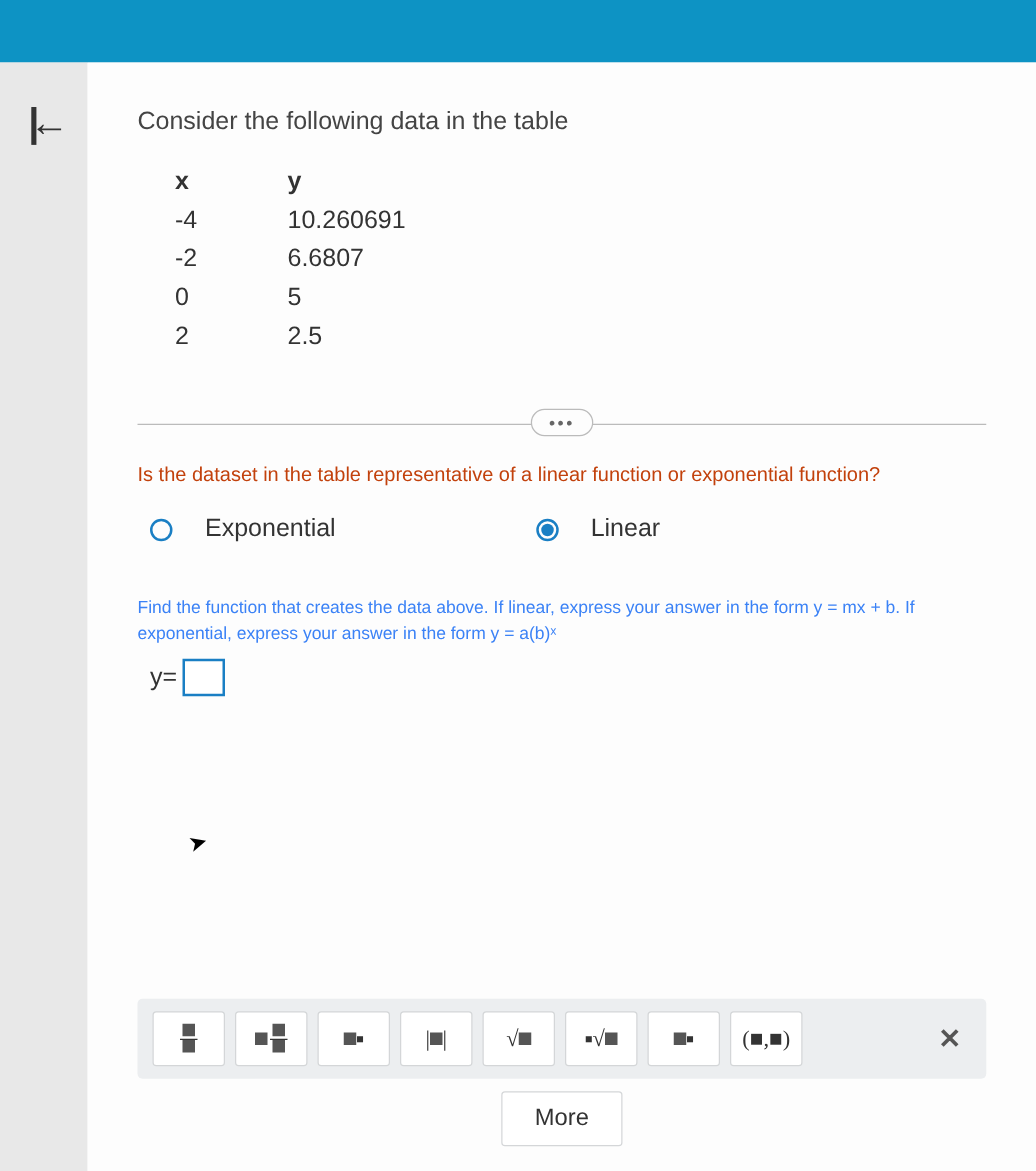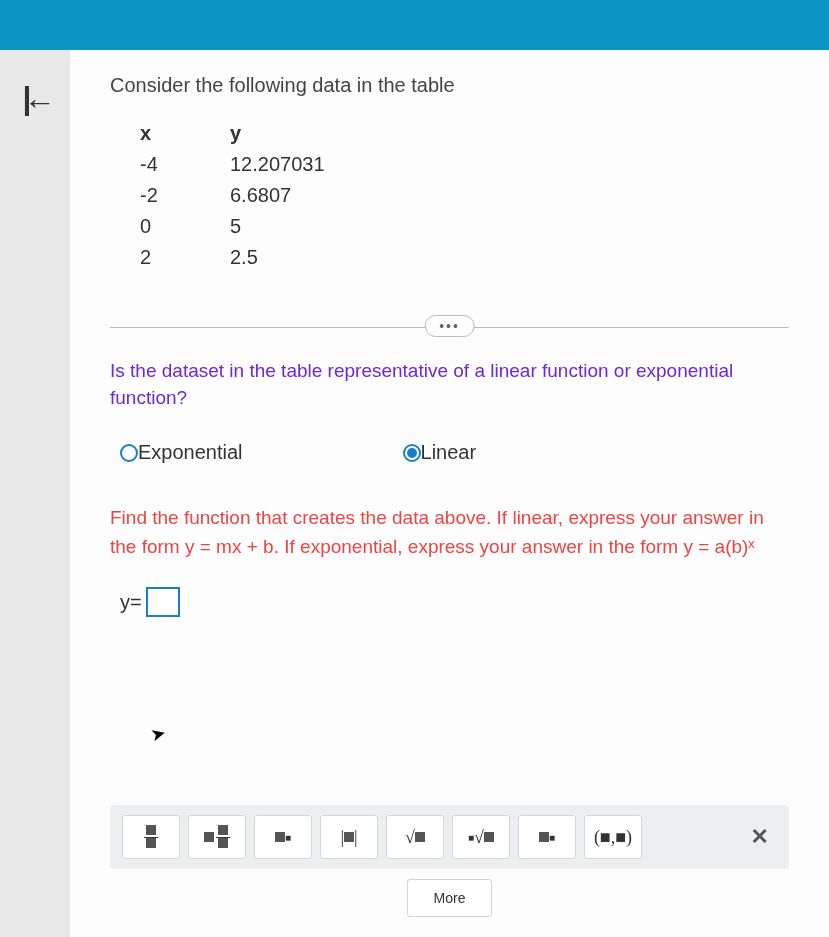--- a/index.html
+++ b/index.html
@@ -1,48 +1,48 @@
 <!DOCTYPE html>
 <html><head>
 <meta charset="utf-8">
 <style>
 * { margin: 0; padding: 0; box-sizing: border-box; }
 body { font-family: Arial, Helvetica, sans-serif; background: #f0f0f0; width: 829px; height: 937px; overflow: hidden; }
 .topbar { background: #0d93c4; height: 50px; width: 100%; }
 .main-wrap { display: flex; height: calc(100% - 50px); }
 .left-col { width: 70px; background: #e8e8e8; padding-top: 30px; display: flex; justify-content: center; align-items: flex-start; }
 .back-btn { font-size: 32px; color: #333; cursor: pointer; user-select: none; font-weight: bold; letter-spacing: -8px; }
-.content { flex: 1; background: #fdfdfd; padding: 24px 40px 0 40px; position: relative; display: flex; flex-direction: column; }
+.content { flex: 1; background: #fdfdfd; padding: 36px 40px 0 40px; position: relative; display: flex; flex-direction: column; }
 .prompt { font-size: 20px; color: #444; margin-bottom: 25px; }
 .data-table { margin-left: 30px; margin-bottom: 30px; }
 .data-table .row { display: flex; margin-bottom: 8px; }
 .data-table .hdr { font-weight: bold; font-size: 20px; color: #333; }
 .data-table .cell-x { width: 90px; font-size: 20px; color: #333; }
 .data-table .cell-y { font-size: 20px; color: #333; }
 .divider-wrap { position: relative; margin: 20px 0 30px 0; }
 .divider { border: none; border-top: 1px solid #bbb; }
 .ellipsis-pill { position: absolute; left: 50%; top: -12px; transform: translateX(-50%); background: #fdfdfd; border: 1px solid #bbb; border-radius: 12px; padding: 2px 14px; font-size: 14px; color: #666; letter-spacing: 2px; cursor: pointer; }
-.question { font-size: 19px; color: #6d28d9; margin-bottom: 30px; line-height: 1.4; }
+.question { font-size: 16px; color: #c2410c; margin-bottom: 20px; line-height: 1.4; }
 .radio-row { display: flex; gap: 160px; margin-bottom: 40px; margin-left: 10px; }
-.radio-opt { display: flex; align-items: center; gap: 0; cursor: pointer; }
+.radio-opt { display: flex; align-items: center; gap: 26px; cursor: pointer; }
 .radio-circle { width: 18px; height: 18px; border: 2px solid #1a7fc4; border-radius: 50%; display: flex; align-items: center; justify-content: center; }
 .radio-circle.checked::after { content: ""; width: 10px; height: 10px; background: #1a7fc4; border-radius: 50%; }
 .radio-label { font-size: 20px; color: #333; }
-.instr { font-size: 19px; color: #ef4444; line-height: 1.5; margin-bottom: 26px; }
+.instr { font-size: 14px; color: #3b82f6; line-height: 1.5; margin-bottom: 10px; }
 .answer-row { display: flex; align-items: center; gap: 4px; margin-left: 10px; margin-bottom: 20px; }
 .answer-prefix { font-size: 20px; color: #333; }
 .answer-input { width: 34px; height: 30px; border: 2px solid #1a7fc4; background: #fff; }
 .cursor-icon { margin-left: 30px; margin-top: 4px; font-size: 18px; color: #000; transform: rotate(-15deg); display:inline-block;}
 .toolbar-area { margin-top: auto; padding-bottom: 20px; }
 .toolbar { display: flex; align-items: center; gap: 8px; background: #eceef0; padding: 10px 12px; border-radius: 4px; }
 .tool-btn { background: #fff; border: 1px solid #d4d6d8; border-radius: 3px; width: 58px; height: 44px; display: flex; align-items: center; justify-content: center; font-size: 18px; color: #333; cursor: pointer; font-family: 'Times New Roman', serif; }
 .tool-btn .sq { display:inline-block; width:10px; height:10px; background:#555; }
 .tool-close { margin-left: auto; font-size: 22px; font-weight: bold; color: #555; cursor: pointer; padding: 0 8px; }
 .more-row { display: flex; justify-content: center; margin-top: 10px; }
-.more-btn { background: #fff; border: 1px solid #d4d6d8; border-radius: 3px; padding: 10px 26px; font-size: 14px; color: #333; cursor: pointer; }
+.more-btn { background: #fff; border: 1px solid #d4d6d8; border-radius: 3px; padding: 10px 26px; font-size: 19px; color: #333; cursor: pointer; }
 .frac { display:inline-flex; flex-direction:column; align-items:center; line-height:1; font-size:12px;}
 .frac .top { border-bottom:1px solid #333; padding:0 2px;}
 .mixed { display:inline-flex; align-items:center; gap:2px;}
 sup.tool-sup { font-size: 10px; vertical-align: super; }
 sub.tool-sub { font-size: 10px; vertical-align: sub; }
 </style>
 </head>
 <body>
 
 <div class="topbar"></div>
@@ -56,21 +56,21 @@
 
     <div class="prompt">Consider the following data in the table</div>
 
     <div class="data-table">
       <div class="row hdr">
         <div class="cell-x">x</div>
         <div class="cell-y">y</div>
       </div>
       <div class="row">
         <div class="cell-x">-4</div>
-        <div class="cell-y">12.207031</div>
+        <div class="cell-y">10.260691</div>
       </div>
       <div class="row">
         <div class="cell-x">-2</div>
         <div class="cell-y">6.6807</div>
       </div>
       <div class="row">
         <div class="cell-x">0</div>
         <div class="cell-y">5</div>
       </div>
       <div class="row">

